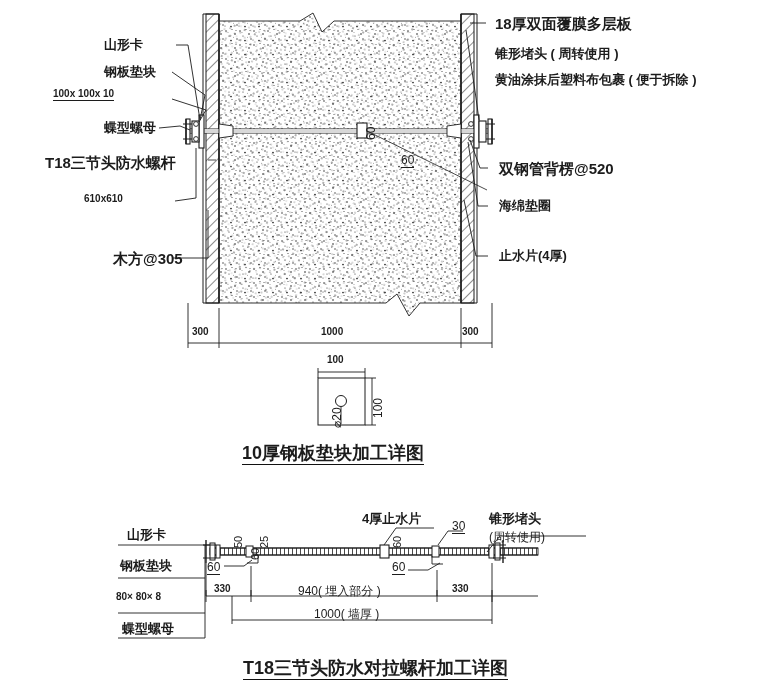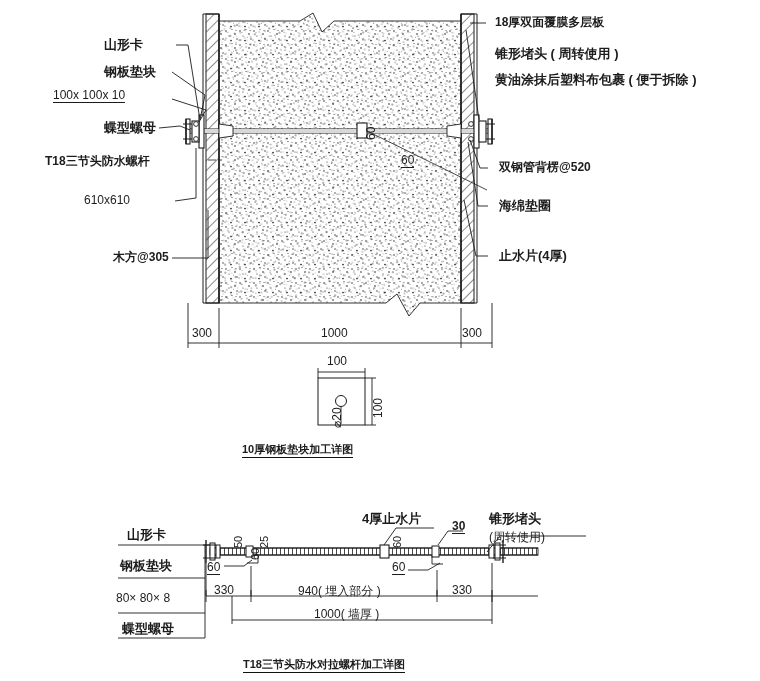--- a/index.html
+++ b/index.html
@@ -31,27 +31,27 @@
   .lbl {
     position: absolute;
     white-space: nowrap;
     font-family: "Liberation Sans", sans-serif;
     color: #1c1c1c;
     line-height: 1;
     letter-spacing: 0px;
   }
   .cn   { font-size: 13px; font-weight: 700; }
   .cn-s { font-size: 12px; font-weight: 400; }
-  .num  { font-size: 12px; font-weight: 400; }
+  .num  { font-size: 10px; font-weight: 700; }
   .num-s{ font-size: 12px; font-weight: 400; }
   .num-xs{ font-size: 11px; font-weight: 400; }
   .ul   { border-bottom: 1px solid #1c1c1c; padding-bottom: 1px; }
-  .ttl  { font-size: 11px; font-weight: 700; border-bottom: 1.5px solid #111; padding-bottom: 2px; }
+  .ttl  { font-size: 18px; font-weight: 700; border-bottom: 1.5px solid #111; padding-bottom: 2px; }
   .rot  { transform: rotate(-90deg); transform-origin: left top; }
-  .mix  { font-size: 12px; font-weight: 700; }
+  .mix  { font-size: 15px; font-weight: 700; }
 </style>
 </head>
 <body>
 
 <div id="drawing-root">
 
 <svg class="cad" viewBox="0 0 760 681" xmlns="http://www.w3.org/2000/svg">
   <defs>
 
     <pattern id="stipple" width="14" height="14" patternUnits="userSpaceOnUse">
@@ -294,21 +294,21 @@
 <div class="lbl num-xs rot" style="left:233px; top:548px;">50</div>
 
 <div class="lbl num-xs rot" style="left:259px; top:548px;">25</div>
 
 <div class="lbl num-xs rot" style="left:250px; top:560px;">60</div>
 
 <div class="lbl num-s ul" style="left:207px; top:561px;">60</div>
 
 <div class="lbl num-xs rot" style="left:392px; top:548px;">60</div>
 
-<div class="lbl num-s ul" style="left:452px; top:520px;font-weight:bold;">30</div>
+<div class="lbl num-s ul" style="left:452px; top:520px;">30</div>
 
 <div class="lbl num-s ul" style="left:392px; top:561px;">60</div>
 
 <div class="lbl num" style="left:214px; top:584px;">330</div>
 
 <div class="lbl cn-s" style="left:298px; top:585px;">940( 埋入部分 )</div>
 
 <div class="lbl num" style="left:452px; top:584px;">330</div>
 
 <div class="lbl cn-s" style="left:314px; top:608px;text-align:center;">1000( 墙厚 )</div>

